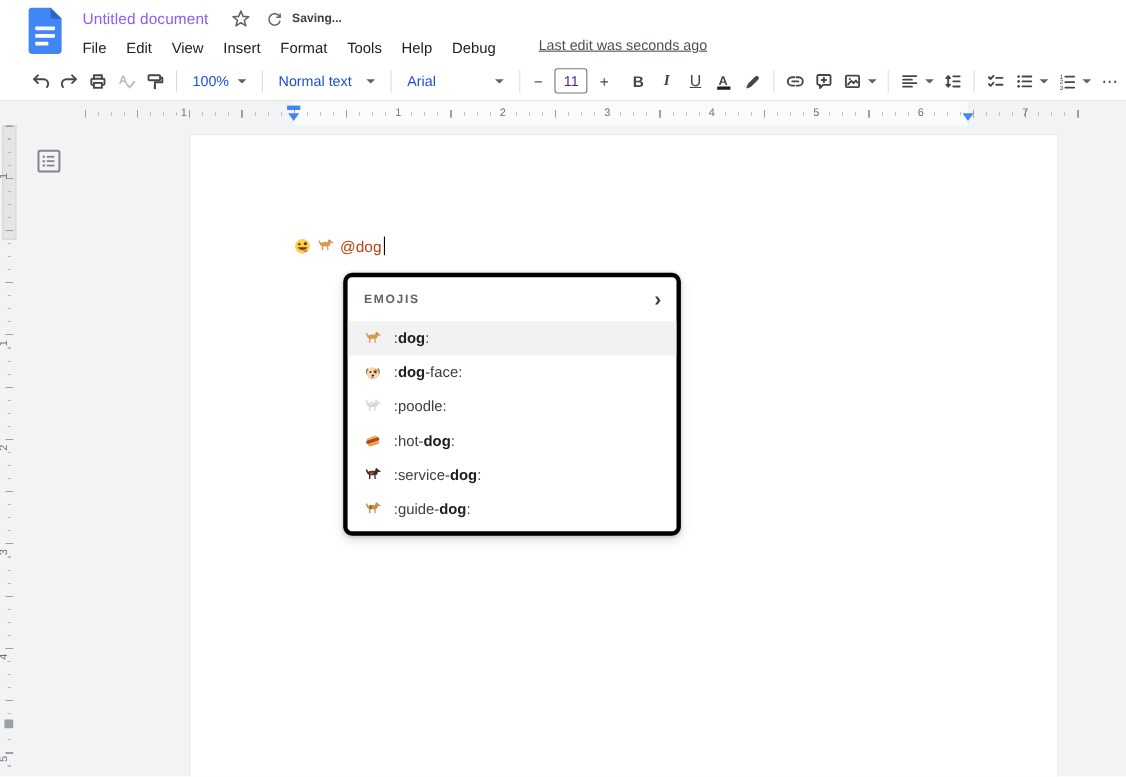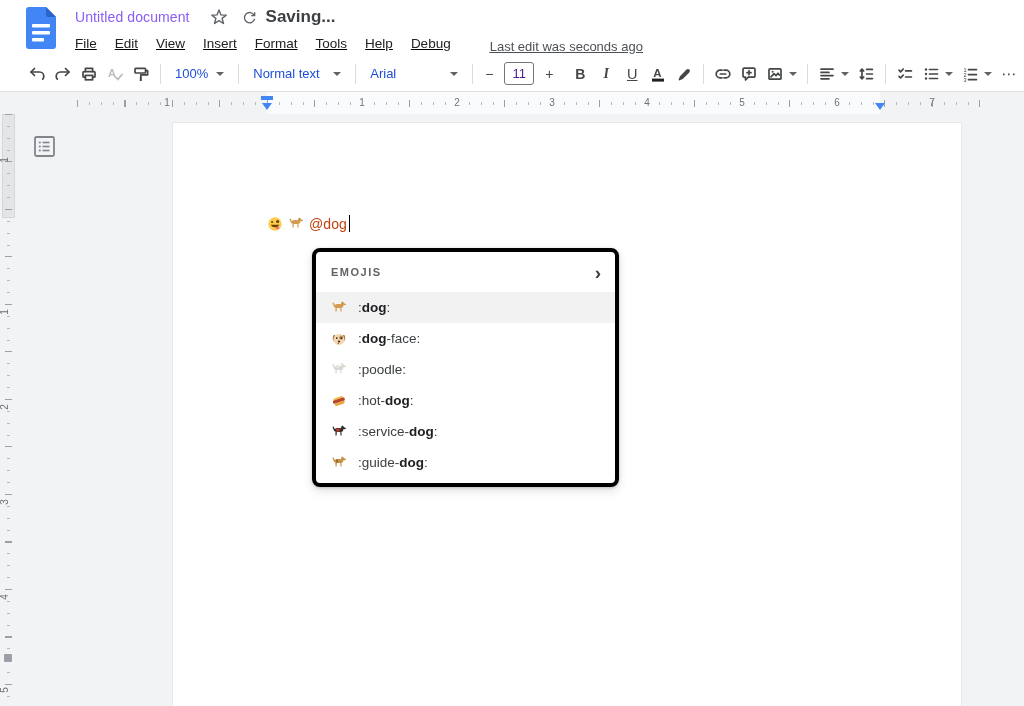--- a/index.html
+++ b/index.html
@@ -7,22 +7,22 @@
     font-family:"Liberation Sans", sans-serif; }
   .stage { position:relative; width:1024px; height:706px; }
 
   
   .header { position:absolute; left:0; top:0; width:1024px; height:56px; background:#fff; }
   .docs-icon { position:absolute; left:24px; top:6px; width:34px; height:44px; }
   .title-row { position:absolute; left:75px; top:6px; display:flex; align-items:center; }
   .doc-title { font-size:14px; color:#8b5cf6; letter-spacing:.1px; }
   .star-btn { margin-left:18px; width:22px; height:22px; display:flex; align-items:center; justify-content:center; cursor:pointer; }
   .sync-btn { margin-left:10px; width:20px; height:20px; display:flex; align-items:center; justify-content:center; }
-  .saving-txt { margin-left:6px; font-size:17px; font-weight:700; color:#3c4043; }
-  .menu-row { position:absolute; left:66px; top:33px; display:flex; align-items:flex-end;text-decoration:underline; }
+  .saving-txt { margin-left:6px; font-size:11px; font-weight:700; color:#3c4043; }
+  .menu-row { position:absolute; left:66px; top:33px; display:flex; align-items:flex-start; }
   .menu-item { font-size:13.5px; color:#202124; padding:3px 9px; border-radius:3px; cursor:pointer; }
   .last-edit { margin-left:30px; font-size:13px; color:#4d5156; text-decoration:underline; cursor:pointer; }
 
   
   .toolbar { position:absolute; left:0; top:56px; width:1024px; height:36px; background:#fff;
     border-bottom:1px solid #e0e0e0; display:flex; align-items:center; padding-left:24px; }
   .tb-btn { width:26px; height:26px; display:flex; align-items:center; justify-content:center;
     border-radius:3px; cursor:pointer; flex:0 0 auto; }
   .tb-sep { width:1px; height:20px; background:#dadce0; margin:0 6px; flex:0 0 auto; }
   .tb-drop { display:flex; align-items:center; gap:8px; padding:0 8px; height:26px; cursor:pointer;

